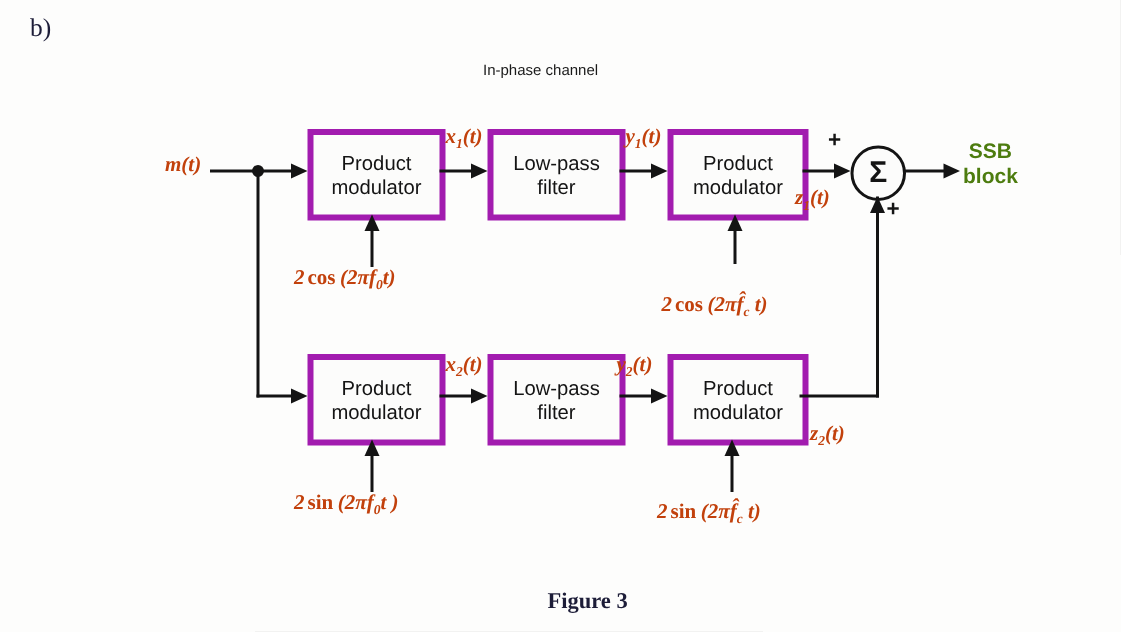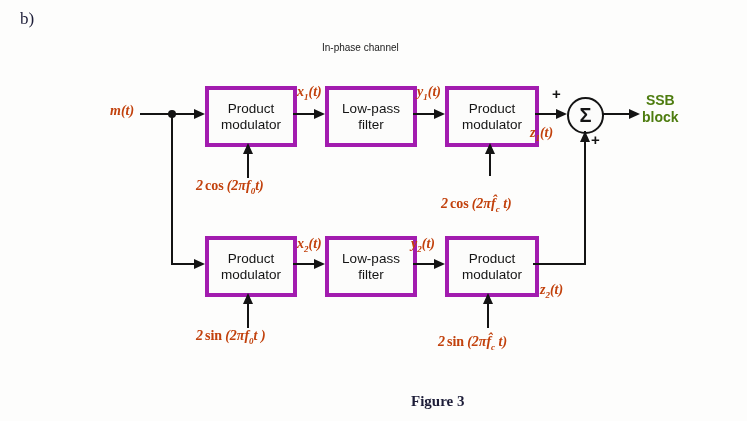--- a/index.html
+++ b/index.html
@@ -45,21 +45,21 @@
        line-height:17px;color:#4d7c0f;white-space:nowrap;text-align:center;}
 </style>
 </head>
 <body>
 
 <div id="page">
 
   <span class="heading" style="left:20px;">b)</span>
 
   <span class="chan" style="left:322px;top:42px;">In-phase channel</span>
-  <span class="caption" style="left:365px;top:393px;margin-left:46px;">Figure 3</span>
+  <span class="caption" style="left:365px;top:393px;">Figure 3</span>
 
   <span class="math" style="left:110px;top:103px;">m(t)</span>
   <div class="hline" style="left:140px;top:113px;width:55px;"></div>
   <div class="ar" style="left:194px;top:109px;"></div>
   <div class="dot" style="left:168px;top:110px;"></div>
   <div class="vline" style="left:171px;top:114px;height:151px;"></div>
   <div class="hline" style="left:171px;top:263px;width:24px;"></div>
   <div class="ar" style="left:194px;top:259px;"></div>
 
   <div class="box" style="left:205px;top:86px;width:84px;height:53px;">

